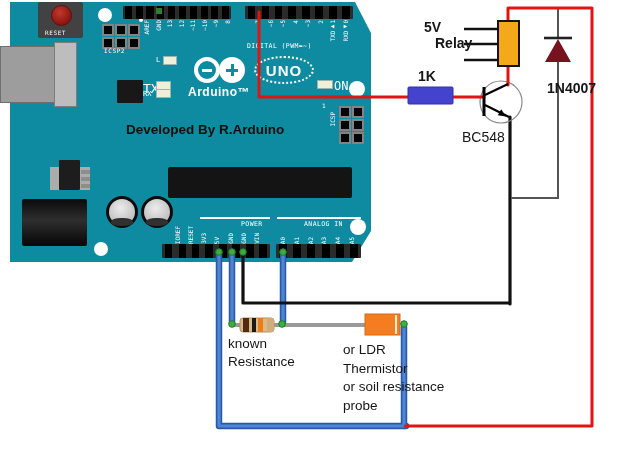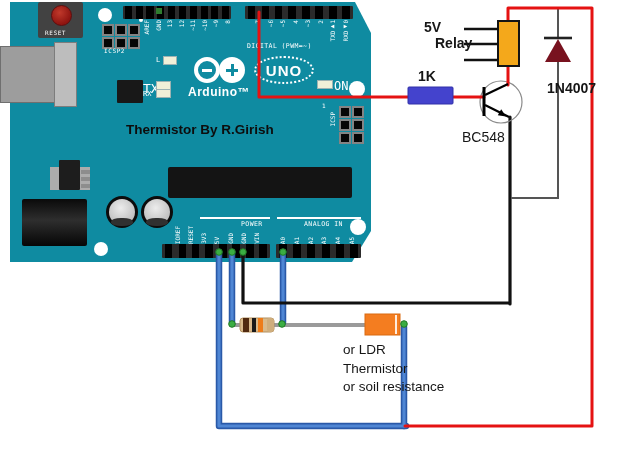--- a/index.html
+++ b/index.html
@@ -118,21 +118,21 @@
   <div class="abs onboard icsp" style="left:339px;top:106px;grid-template-columns:repeat(2,12px);grid-template-rows:repeat(3,12px);">
     <div class="ipin"></div>
       <div class="ipin"></div>
     <div class="ipin"></div>
       <div class="ipin"></div>
     <div class="ipin"></div>
       <div class="ipin"></div>
   </div>
   <div class="abs onboard mono vtext" style="left:329px;top:112px;font-size:6px;">ICSP</div>
 
-  <div id="credit" class="abs" style="left:126px;top:122px;">Thermistor By R.Girish</div>
+  <div id="credit" class="abs" style="left:126px;top:122px;">Developed By R.Arduino</div>
 
   <div class="abs onboard" style="left:168px;top:167px;width:184px;height:31px;background:#141414;border-radius:2px;"></div>
 
   <div class="abs onboard" style="left:50px;top:167px;width:40px;height:23px;background:#acacac;"></div>
   <div class="abs onboard" style="left:81px;top:170px;width:9px;height:4px;background:#8d8d8d;"></div>
   <div class="abs onboard" style="left:81px;top:177px;width:9px;height:4px;background:#8d8d8d;"></div>
   <div class="abs onboard" style="left:81px;top:184px;width:9px;height:4px;background:#8d8d8d;"></div>
   <div class="abs onboard" style="left:59px;top:160px;width:21px;height:30px;background:#1d1d1d;border-radius:1px;"></div>
 
   <div class="abs onboard" style="left:106px;top:196px;width:32px;height:32px;border-radius:50%;background:#0c0c0c;"></div>
@@ -241,19 +241,24 @@
       <circle cx="282" cy="324" r="3.3"></circle>
       <circle cx="404" cy="324" r="3.3"></circle>
     </g>
   </svg>
 
   <div class="abs clabel bold" style="left:424px;top:19px;">5V</div>
   <div class="abs clabel bold" style="left:420px;top:35px;margin-left:15px;">Relay</div>
   <div class="abs clabel bold" style="left:418px;top:68px;">1K</div>
   <div class="abs clabel" style="left:462px;top:129px;">BC548</div>
   <div class="abs clabel bold" style="left:547px;top:80px;">1N4007</div>
+  <div class="abs clabel blocklines" style="left:228px;top:335px;font-size:13.5px;line-height:17.5px;">
+      <span>known</span>
+      <span>Resistance</span>
+    </div>
   <div class="abs clabel blocklines" style="left:343px;top:341px;font-size:13.5px;line-height:18.5px;">
       <span>or LDR</span>
       <span>Thermistor</span>
       <span>or soil resistance</span>
+      <span>probe</span>
     </div>
 
 </div>
 
 </body></html>

